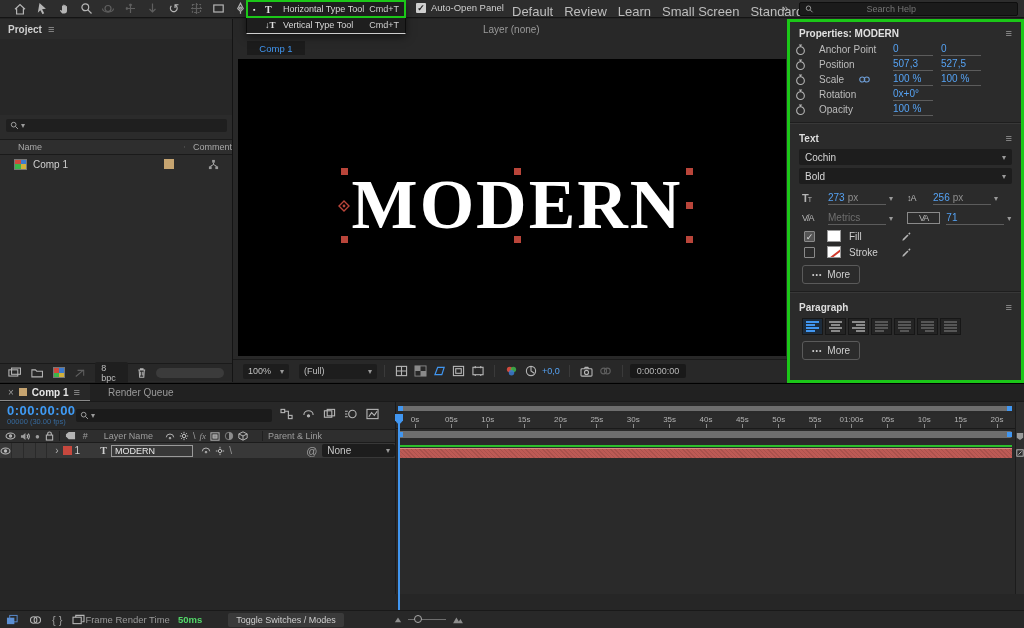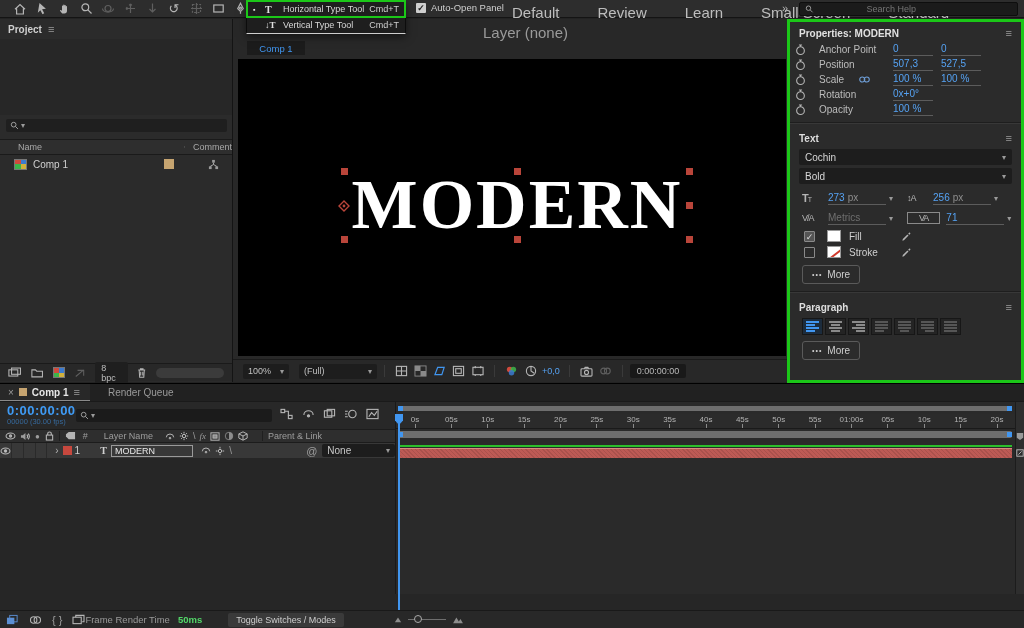--- a/index.html
+++ b/index.html
@@ -15,21 +15,21 @@
   .ic-dim{stroke:#5f5f5f;}
   .ic-fill{fill:#b5b5b5; stroke:none;}
 
   
   .topbar{position:absolute; left:0; top:0; width:1024px; height:18px; background:#2d2d2d; border-bottom:1px solid var(--border); display:flex; align-items:center;}
   .tools{display:flex; align-items:center; gap:6px; padding-left:12px;}
   .tool{width:16px; height:15px; display:flex; align-items:center; justify-content:center; cursor:pointer;}
   .tool-type{background:#1f1f1f; border:1px solid #4d4d4d; color:var(--blue); font-weight:bold; font-size:12px; width:18px;}
   .auto-open{position:absolute; left:416px; top:2px; display:flex; align-items:center; gap:5px;}
   .cbx{width:10px; height:10px; background:#cfcfcf; border-radius:1px; color:#222; font-size:9px; line-height:10px; text-align:center; font-weight:bold;}
-  .workspaces{position:absolute; left:512px; top:4px; display:flex; gap:38px; color:#bdbdbd; font-size:15px;}
+  .workspaces{position:absolute; left:512px; top:4px; display:flex; gap:11px; color:#bdbdbd; font-size:13px;}
   .ws-more{position:absolute; left:782px; top:2px; color:#bdbdbd; font-size:11px;}
   .help-search{position:absolute; left:799px; top:2px; width:219px; height:14px; background:#1b1b1b; border:1px solid #0e0e0e; border-radius:2px; display:flex; align-items:center; gap:5px; padding:0 5px;}
   .help-search input{background:transparent; border:none; outline:none; color:#9a9a9a; font-size:9px; width:170px; font-family:"Liberation Sans",sans-serif;margin-left:48px;}
 
   
   .type-menu{position:absolute; left:246px; top:0; width:160px; background:#1e1e1e; border:1px solid #0c0c0c; border-bottom:1px solid #cfcfcf; z-index:40; box-shadow:0 3px 8px rgba(0,0,0,.5);}
   .tm-item{height:16px; display:flex; align-items:center; gap:4px; padding:0 6px; color:#d8d8d8; font-size:9px;}
   .tm-item .bullet{width:8px; color:#e8e8e8; font-size:7px;}
   .tm-item .tm-ic{width:14px; font-weight:bold; color:#e0e0e0; font-size:10px; font-family:"Liberation Serif",serif;}
   .tm-item .sc{margin-left:auto; color:#cfcfcf;}
@@ -44,21 +44,21 @@
   .proj-cols{position:absolute; left:0; top:120px; width:100%; height:16px; background:#2e2e2e; border-top:1px solid #1a1a1a; border-bottom:1px solid #1a1a1a; display:flex; align-items:center; font-size:9px; color:#a8a8a8;}
   .proj-row{position:absolute; left:0; top:137px; width:100%; height:16px; display:flex; align-items:center;}
   .comp-ic{width:13px; height:11px; margin-left:14px; display:grid; grid-template-columns:1fr 1fr; border:1px solid #777;}
   .comp-ic i{display:block;}
   .proj-bottom{position:absolute; left:0; bottom:1px; width:100%; height:18px; background:var(--panel2); border-top:1px solid #1a1a1a; display:flex; align-items:center; gap:9px; padding:0 8px;}
   .bpc{background:#1f1f1f; border-radius:2px; padding:1px 6px; color:#bdbdbd; font-size:9px;}
   .pill{width:72px; height:10px; border-radius:5px; background:#3b3b3b;}
 
   
   .viewer{position:absolute; left:233px; top:19px; width:556px; height:363px; background:var(--panel2);}
-  .layer-tab{position:absolute; left:250px; top:5px; color:#9a9a9a; font-size:15px;text-align:right;}
+  .layer-tab{position:absolute; left:250px; top:5px; color:#9a9a9a; font-size:10px;text-align:right;}
   .comp-tab{position:absolute; left:14px; top:22px; width:58px; height:14px; background:#1c1c1c; color:var(--blue); font-size:9.5px; display:flex; align-items:center; justify-content:center;}
   .canvas{position:absolute; left:5px; top:40px; width:548px; height:297px; background:#000;}
   .selwrap{position:absolute; left:106px; top:112px; width:346px; height:69px;}
   .modern{position:absolute; left:0; top:-14px; width:100%; text-align:center; font-family:"Liberation Serif", serif; font-weight:bold; font-size:70px; letter-spacing:2px; color:#fff; line-height:96px;}
   .hnd{position:absolute; width:7px; height:7px; background:var(--red);}
   .anchor{position:absolute; left:-6px; top:29px; width:12px; height:12px;}
   .vbar{position:absolute; left:0; bottom:0; width:100%; height:23px; background:var(--panel2); border-top:1px solid #1a1a1a; display:flex; align-items:center; font-size:9px; color:#c0c0c0;}
   .vsel{height:15px; background:#1d1d1d; border-radius:2px; display:flex; align-items:center; justify-content:space-between; padding:0 5px;}
   .vdiv{width:1px; height:12px; background:#3a3a3a; margin:0 7px;}
   .vico{width:15px; height:13px; display:flex; align-items:center; justify-content:center; margin:0 2px;}

